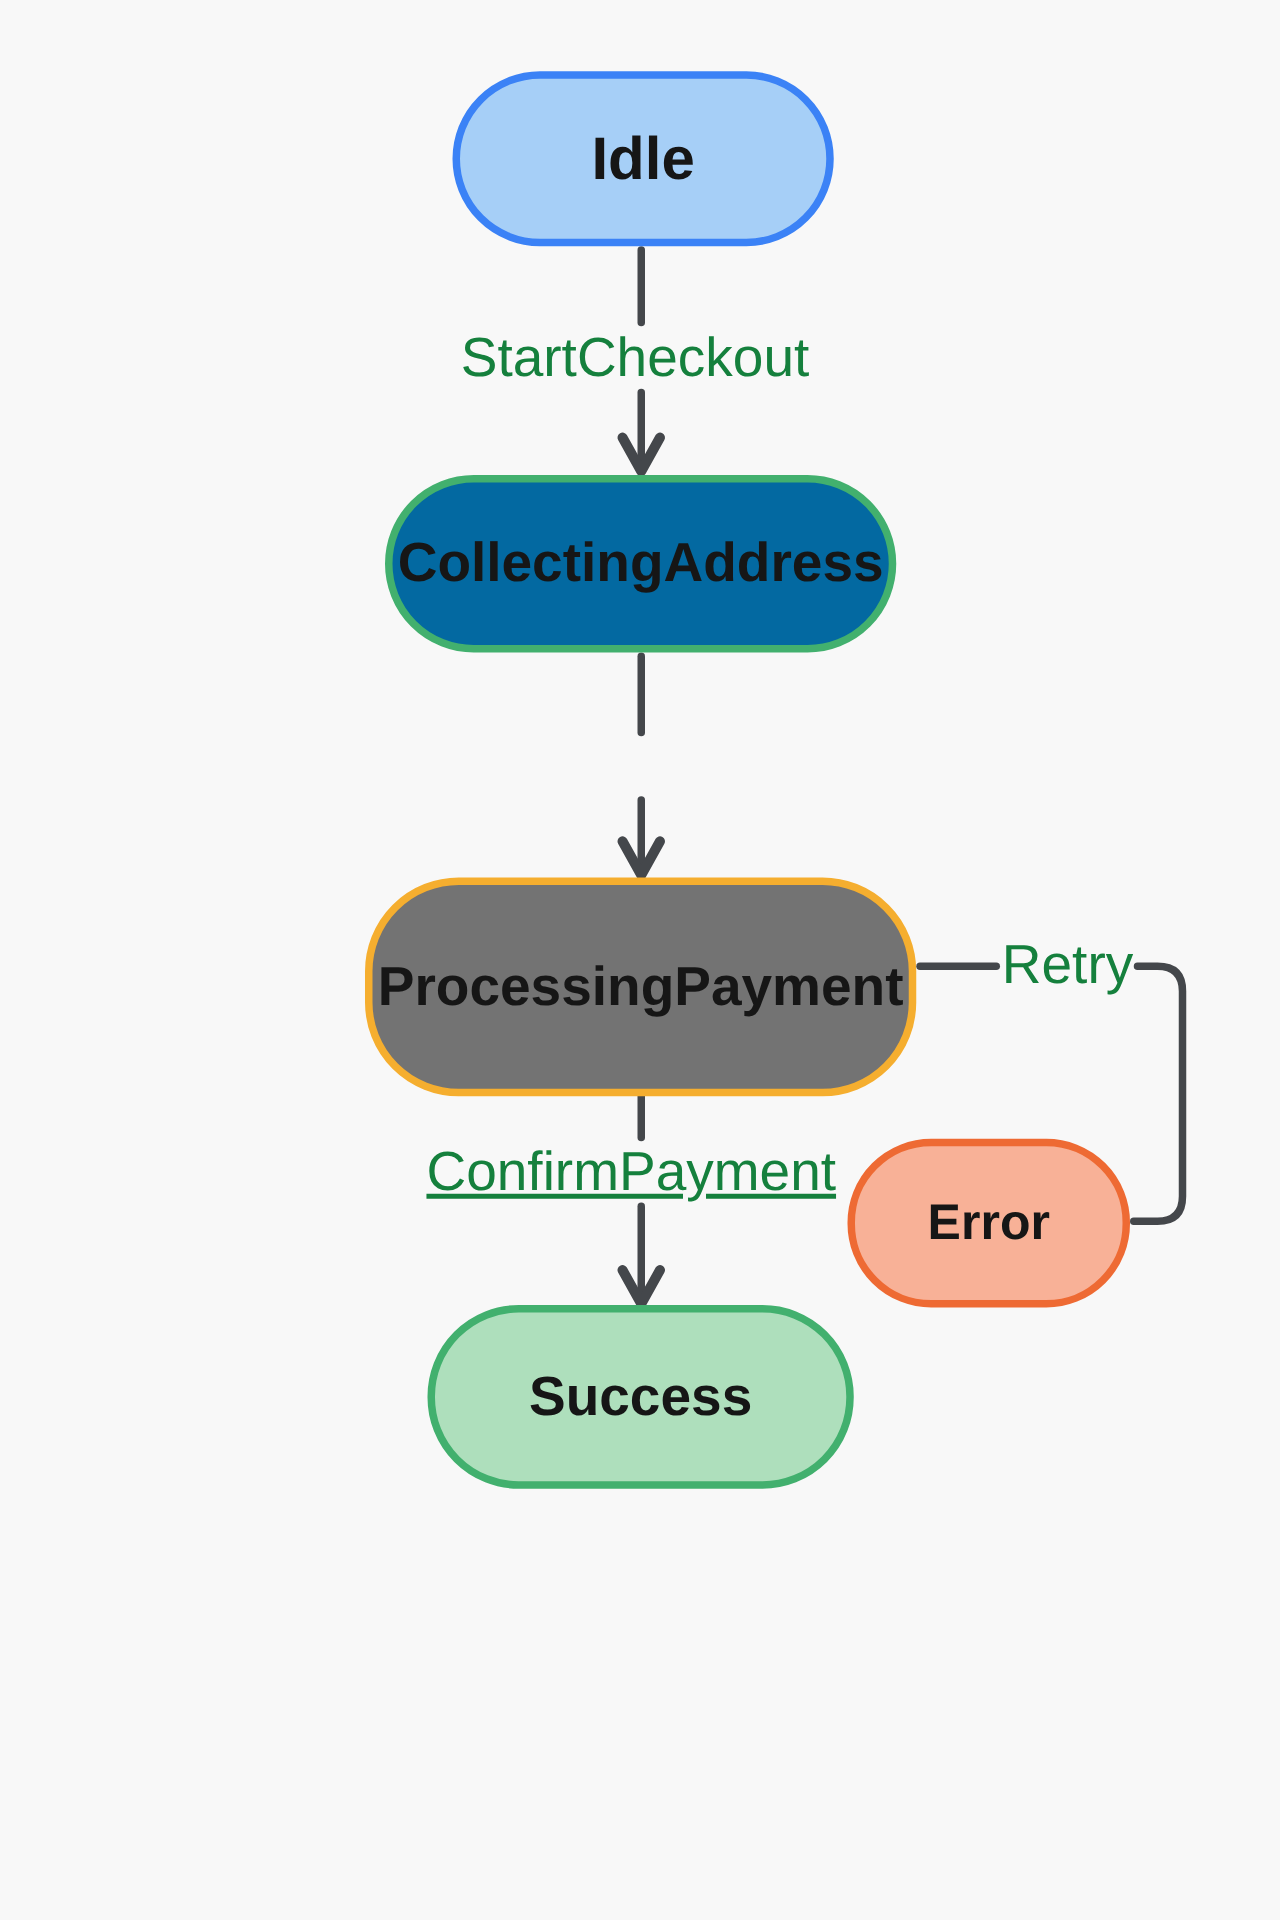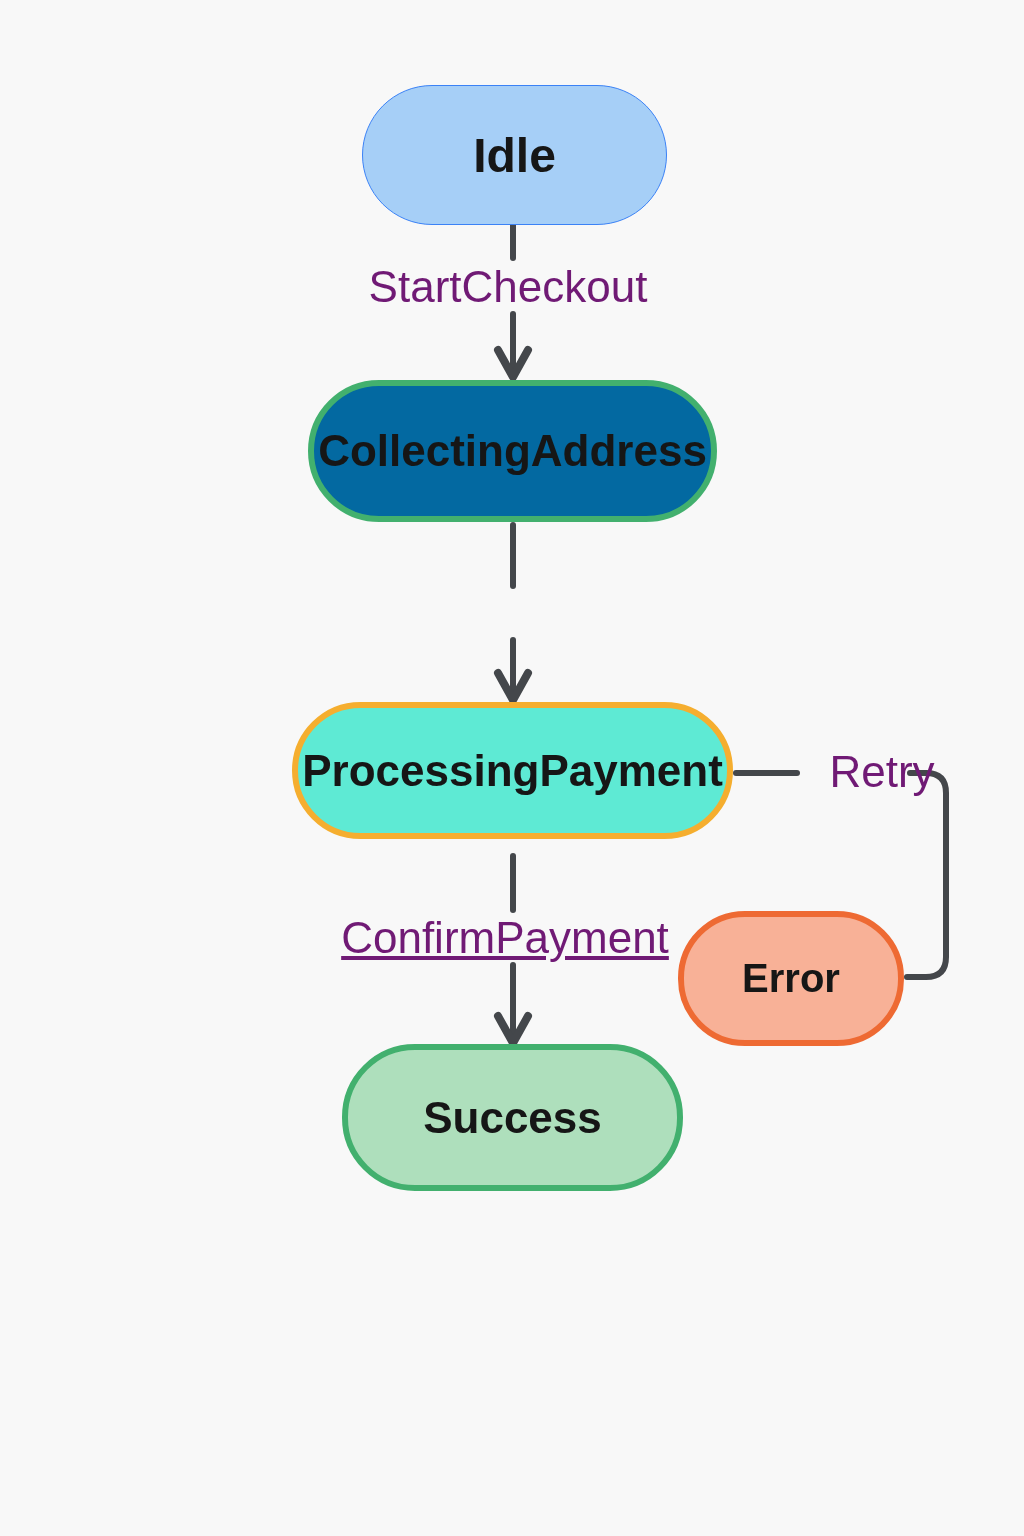--- a/index.html
+++ b/index.html
@@ -30,37 +30,36 @@
     justify-content: center;
     box-sizing: border-box;
     font-weight: 700;
     color: #161616;
     white-space: nowrap;
   }
   .node-idle {
     left: 362px; top: 57px;
     width: 305px; height: 140px;
     background: #a6cff7;
-    border: 1px solid #3b82f6;
+    border: 6px solid #3b82f6;
     border-radius: 70px;
     font-size: 48px;
-    margin-top: 28px;
   }
   .node-collecting-address {
     left: 308px; top: 380px;
     width: 409px; height: 142px;
     background: #0369a1;
     border: 6px solid #42b06e;
     border-radius: 71px;
     font-size: 44px;
   }
   .node-processing-payment {
     left: 292px; top: 702px;
-    width: 441px; height: 137px;
-    background: #5eead4;
+    width: 441px; height: 175px;
+    background: #737373;
     border: 6px solid #f5ae2f;
     border-radius: 75px;
     font-size: 44px;
   }
   .node-success {
     left: 342px; top: 1044px;
     width: 341px; height: 147px;
     background: #aedfbc;
     border: 6px solid #42b06e;
     border-radius: 73px;
@@ -72,27 +71,27 @@
     background: #f8b197;
     border: 6px solid #ee6a33;
     border-radius: 67px;
     font-size: 40px;
   }
   .edge-label {
     position: absolute;
     transform: translate(-50%, -50%);
     font-size: 44px;
     font-weight: 400;
-    color: #701a75;
+    color: #15803d;
     white-space: nowrap;
   }
   .label-start-checkout { left: 508px; top: 287px; }
   .label-enter-address  { left: 509px; top: 613px; }
   .label-confirm-payment{ left: 505px; top: 938px; text-decoration: underline; }
-  .label-retry          { left: 854px; top: 772px; margin-left: 28px; }
+  .label-retry          { left: 854px; top: 772px; }
 </style>
 </head>
 <body>
 
 <div class="canvas">
 
   <svg class="edges" viewBox="0 0 1024 1536" xmlns="http://www.w3.org/2000/svg" fill="none" stroke="#44474b" stroke-width="6" stroke-linecap="round" stroke-linejoin="round">
 
     <g>
       <line x1="513" y1="200" x2="513" y2="258"></line>

